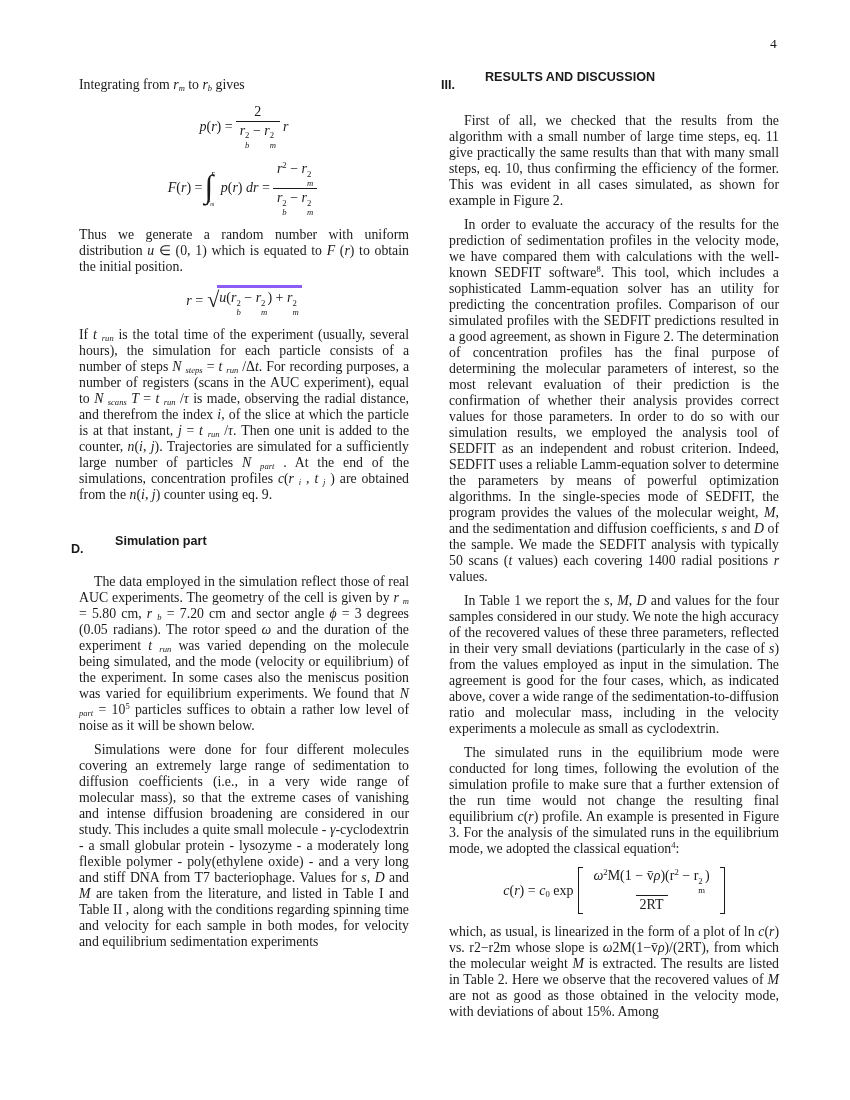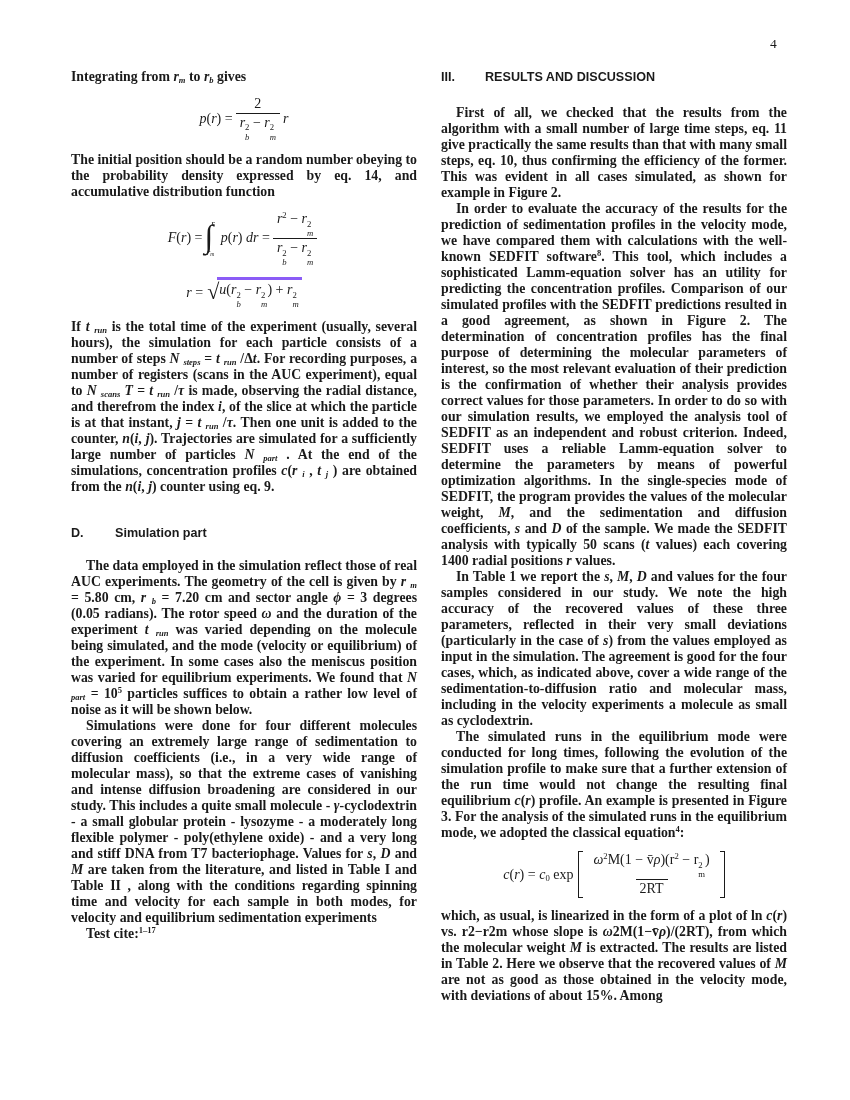--- a/index.html
+++ b/index.html
@@ -6,21 +6,21 @@
   body{
     width:850px;height:1100px;background:#ffffff;position:relative;
     font-family:"Liberation Serif", serif;color:#1a1a1a;
     -webkit-font-smoothing:antialiased;
   }
   .page{position:absolute;inset:0;background:#ffffff;}
   .pageno{position:absolute;left:770px;top:36px;font-size:13.5px;line-height:16px;}
   .col{position:absolute;top:69px;width:346px;font-size:13.8px;line-height:16px;text-align:justify;}
   .col-left{left:71px;}
   .col-right{left:441px;}
-  .para{margin:0;text-align:justify;font-weight:bold;}
+  .para{margin:8px;text-align:justify;}
   .para.ind{text-indent:15px;}
   i{font-style:italic;}
   sup,sub{font-size:0.62em;line-height:0;}
   sup{vertical-align:0.55em;}
   sub{vertical-align:-0.25em;}
   .ss{display:inline-flex;flex-direction:column;align-items:flex-start;font-size:0.62em;line-height:1.05;vertical-align:-0.45em;}
   
   .eq{display:flex;justify-content:center;align-items:center;margin:10px 0;font-size:14px;line-height:1.25;text-align:center;}
   .eq .gap{width:4px;}
   .frac{display:inline-flex;flex-direction:column;align-items:center;margin:0 3px;}
@@ -30,21 +30,21 @@
   .intsign{font-size:32px;line-height:1;transform:translateY(-2px);}
   .intlims{display:inline-flex;flex-direction:column;justify-content:space-between;height:38px;font-size:9px;line-height:1;margin:0 4px 0 -2px;}
   .intlims .lo{margin-left:-5px;}
   .sqrtsign{font-size:22px;line-height:1;margin-right:-2px;transform:translateY(-1px);}
   .rad{border-top:3px solid #8b5cf6;padding:1px 3px 0 2px;white-space:nowrap;}
   .lbr,.rbr{align-self:stretch;width:4px;border:1.4px solid #1a1a1a;}
   .lbr{border-right:none;margin:0 3px 0 5px;}
   .rbr{border-left:none;margin-left:3px;}
   
   .sec{display:flex;font-family:"Liberation Sans", sans-serif;font-weight:bold;font-size:12.6px;line-height:16px;text-align:left;}
-  .sec-label{width:44px;flex-shrink:0;}
+  .sec-label{width:44px;flex-shrink:0;margin-top:8px;}
   .sec-d{margin:30px 0 17px;}
   .sec-iii{margin:0 0 20px;}
 </style>
 </head>
 <body>
 
 <div class="page">
 
   <div class="pageno">4</div>
 
@@ -60,21 +60,20 @@
               <span>2</span>
               <span><i>b</i></span>
             </span> − <i>r</i><span class="ss">
               <span>2</span>
               <span><i>m</i></span>
             </span></span>
       </span>
       <span><i>r</i></span>
     </div>
 
-    <p class="para">The initial position should be a random number obeying to the probability density expressed by eq. 14, and accumulative distribution function</p>
 
     <div class="eq">
       <span><i>F</i>(<i>r</i>) =</span>
       <span class="intwrap">
         <span class="intsign">∫</span>
         <span class="intlims">
           <span class="hi"><i>r</i></span>
           <span class="lo"><i>r</i><sub><i>m</i></sub></span>
         </span>
       </span>
@@ -87,20 +86,21 @@
         <span class="fr-den"><i>r</i><span class="ss">
               <span>2</span>
               <span><i>b</i></span>
             </span> − <i>r</i><span class="ss">
               <span>2</span>
               <span><i>m</i></span>
             </span></span>
       </span>
     </div>
 
+    <p class="para">Thus we generate a random number with uniform distribution <i>u</i> ∈ (0, 1) which is equated to <i>F</i> (<i>r</i>) to obtain the initial position.</p>
 
     <div class="eq">
       <span><i>r</i> =</span>
       <span class="gap"></span>
       <span class="sqrtsign">√</span>
       <span class="rad"><i>u</i>(<i>r</i><span class="ss">
             <span>2</span>
             <span><i>b</i></span>
           </span> − <i>r</i><span class="ss">
             <span>2</span>
@@ -113,21 +113,20 @@
 
     <p class="para">If <i>t</i> <sub><i>run</i></sub> is the total time of the experiment (usually, several hours), the simulation for each particle consists of a number of steps <i>N</i> <sub><i>steps</i></sub> = <i>t</i> <sub><i>run</i></sub> /Δ<i>t</i>. For recording purposes, a number of registers (scans in the AUC experiment), equal to <i>N</i> <sub><i>scans</i></sub> <i>T</i> = <i>t</i> <sub><i>run</i></sub> /<i>τ</i> is made, observing the radial distance, and therefrom the index <i>i</i>, of the slice at which the particle is at that instant, <i>j</i> = <i>t</i> <sub><i>run</i></sub> /<i>τ</i>. Then one unit is added to the counter, <i>n</i>(<i>i</i>, <i>j</i>). Trajectories are simulated for a sufficiently large number of particles <i>N</i> <sub><i>part</i></sub> . At the end of the simulations, concentration profiles <i>c</i>(<i>r</i> <sub><i>i</i></sub> , <i>t</i> <sub><i>j</i></sub> ) are obtained from the <i>n</i>(<i>i</i>, <i>j</i>) counter using eq. 9.</p>
 
     <div class="sec sec-d">
       <span class="sec-label">D.</span>
       <span class="sec-title">Simulation part</span>
     </div>
 
     <p class="para ind">The data employed in the simulation reflect those of real AUC experiments. The geometry of the cell is given by <i>r</i> <sub><i>m</i></sub> = 5.80 cm, <i>r</i> <sub><i>b</i></sub> = 7.20 cm and sector angle <i>ϕ</i> = 3 degrees (0.05 radians). The rotor speed <i>ω</i> and the duration of the experiment <i>t</i> <sub><i>run</i></sub> was varied depending on the molecule being simulated, and the mode (velocity or equilibrium) of the experiment. In some cases also the meniscus position was varied for equilibrium experiments. We found that <i>N</i> <sub><i>part</i></sub> = 10<sup>5</sup> particles suffices to obtain a rather low level of noise as it will be shown below.</p>
     <p class="para ind">Simulations were done for four different molecules covering an extremely large range of sedimentation to diffusion coefficients (i.e., in a very wide range of molecular mass), so that the extreme cases of vanishing and intense diffusion broadening are considered in our study. This includes a quite small molecule - <i>γ</i>-cyclodextrin - a small globular protein - lysozyme - a moderately long flexible polymer - poly(ethylene oxide) - and a very long and stiff DNA from T7 bacteriophage. Values for <i>s</i>, <i>D</i> and <i>M</i> are taken from the literature, and listed in Table I and Table II , along with the conditions regarding spinning time and velocity for each sample in both modes, for velocity and equilibrium sedimentation experiments</p>
-    <p class="para ind">Test cite:<sup>1–17</sup></p>
 
   </div>
 
   <div class="col col-right">
 
     <div class="sec sec-iii">
       <span class="sec-label">III.</span>
       <span class="sec-title">RESULTS AND DISCUSSION</span>
     </div>
 

